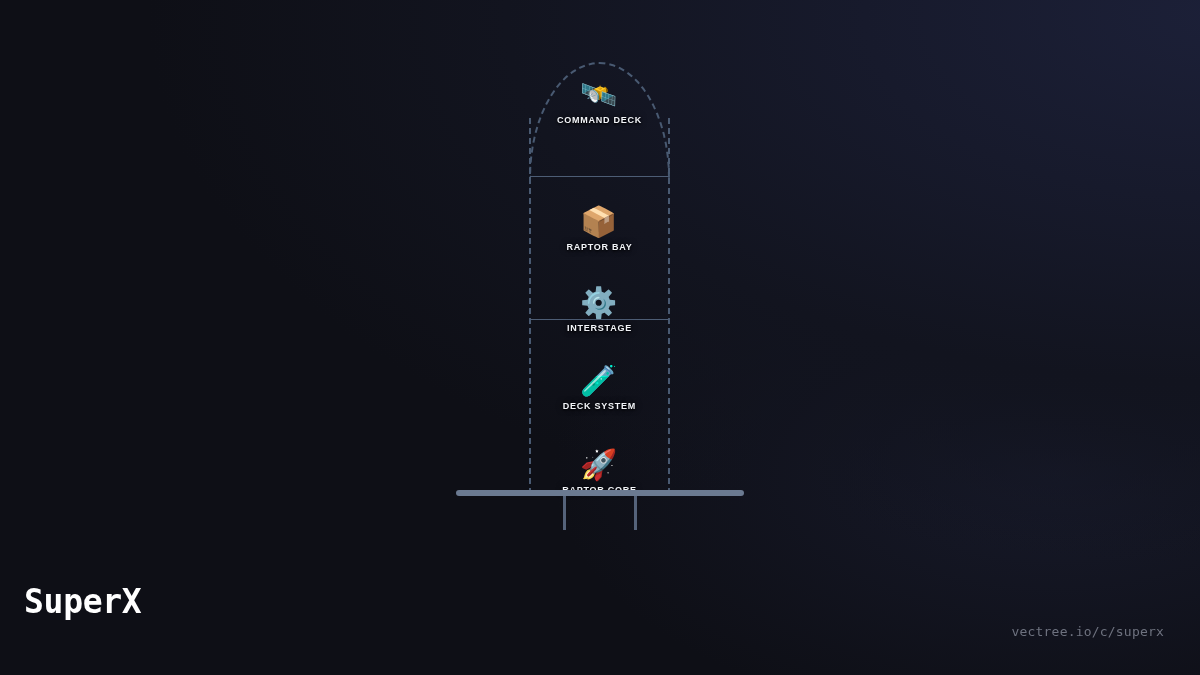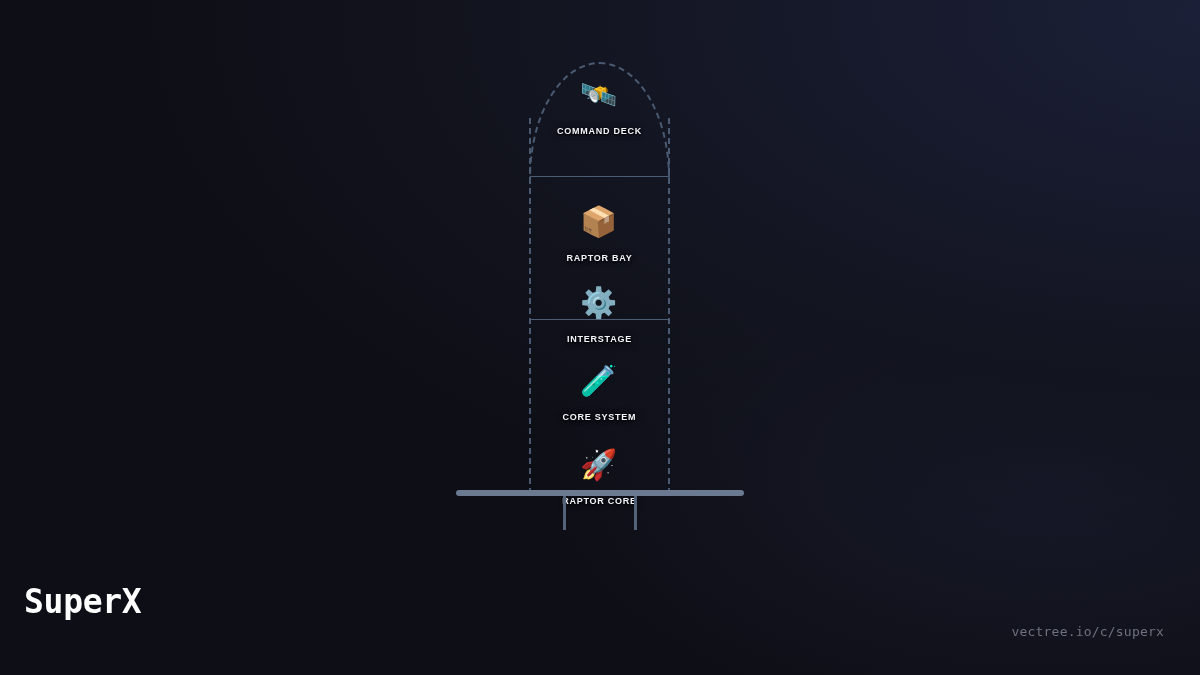--- a/index.html
+++ b/index.html
@@ -76,21 +76,21 @@
     text-align: center;
   }
   .section .emoji {
     font-size: 30px;
     line-height: 34px;
     display: block;
     font-family: "DejaVu Sans", sans-serif;
   }
   .section .lbl {
     display: block;
-    margin-top: 14px;
+    margin-top: 3px;
     font-size: 9px;
     font-weight: bold;
     letter-spacing: 0.75px;
     color: #f2f4f8;
     white-space: nowrap;
     text-shadow: 0 0 6px rgba(0,0,0,0.9), 0 1px 2px rgba(0,0,0,0.8);
   }
   .sec-0 { top: 16px; }
   .sec-1 { top: 143px; }
   .sec-2 { top: 224px; }
@@ -190,21 +190,21 @@
       <span class="lbl">RAPTOR BAY</span>
     </div>
 
     <div class="section sec-2">
       <span class="emoji">⚙️</span>
       <span class="lbl">INTERSTAGE</span>
     </div>
 
     <div class="section sec-3">
       <span class="emoji">🧪</span>
-      <span class="lbl">CORE SYSTEM</span>
+      <span class="lbl">DECK SYSTEM</span>
     </div>
 
     <div class="section sec-4">
       <span class="emoji">🚀</span>
       <span class="lbl">RAPTOR CORE</span>
     </div>
 
   </div>
 
   <div id="base-bar"></div>

